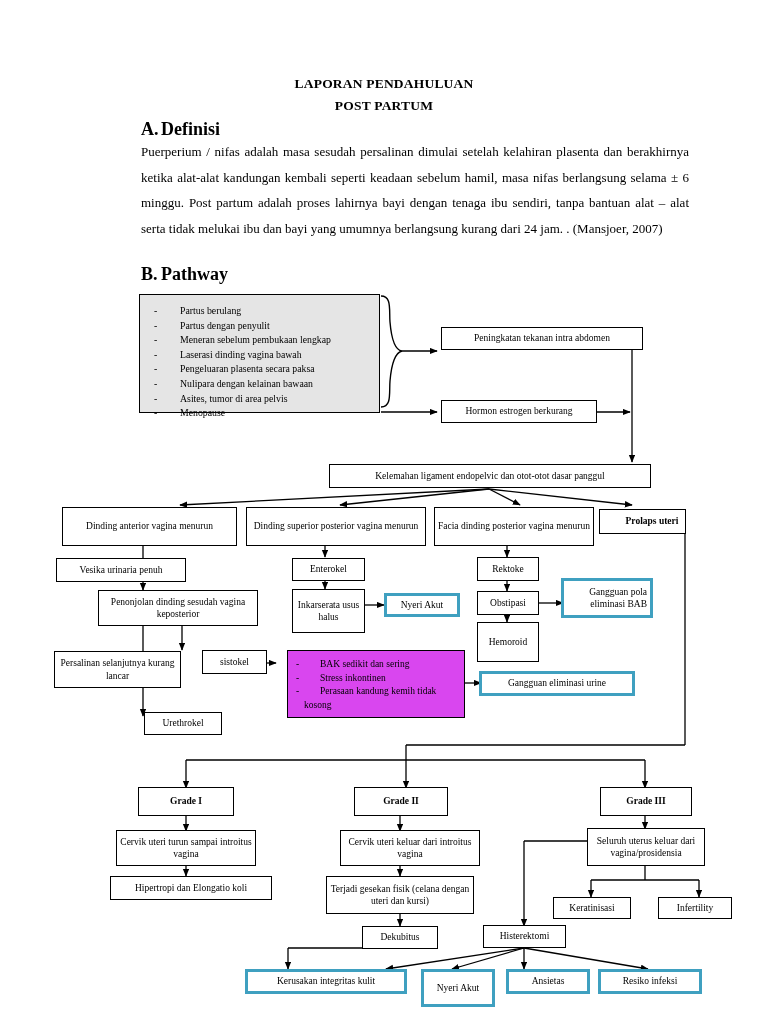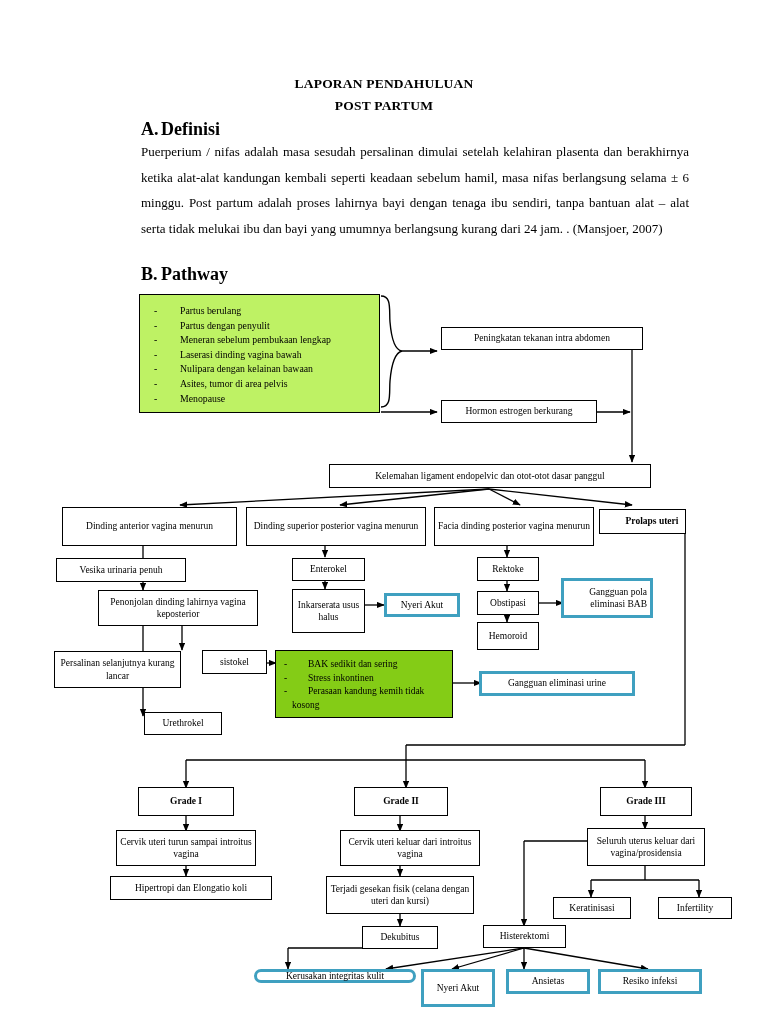--- a/index.html
+++ b/index.html
@@ -43,31 +43,32 @@
     font-size:9.5px;
     line-height:12.5px;
     background:#fff;
     padding:1px 3px;
   }
   .node.bold{font-weight:bold;}
   .node.cyan{border:3px solid #3FA0C0;text-align:right;}
 
   .bullets{
     position:absolute;border:1px solid #000;box-sizing:border-box;
-    background:#bef264;font-size:9.8px;line-height:14.6px;
+    background:#e5e5e5;font-size:9.8px;line-height:14.6px;
     padding:9px 0 0 14px;
   }
   .bullets ul{list-style:none;margin:0;padding:0;}
   .bullets li{position:relative;padding-left:26px;}
   .bullets li:before{content:"-";position:absolute;left:0;top:0;}
 
   .bulletsm{
     position:absolute;border:1px solid #000;box-sizing:border-box;
-    background:#84cc16;font-size:9.5px;line-height:13.6px;
+    background:#d946ef;font-size:9.5px;line-height:13.6px;
     padding:7px 6px 6px 8px;
+    margin-left:12px;
   }
   .bulletsm ul{list-style:none;margin:0;padding:0;}
   .bulletsm li{position:relative;padding-left:24px;}
   .bulletsm li:before{content:"-";position:absolute;left:0;top:0;}
   .bulletsm li.cont{padding-left:8px;}
   .bulletsm li.cont:before{content:"";}
   svg.over{position:absolute;left:0;top:0;width:768px;height:1024px;pointer-events:none;}
 </style>
 </head>
 <body>
@@ -160,20 +161,21 @@
       <line x1="524" y1="948" x2="648" y2="969" marker-end="url(#ah)"></line>
     </g>
   </svg>
 
   <div class="bullets" style="left:139px;top:294px;width:241px;height:119px;">
     <ul>
       <li>Partus berulang</li>
       <li>Partus dengan penyulit</li>
       <li>Meneran sebelum pembukaan lengkap</li>
       <li>Laserasi dinding vagina bawah</li>
+      <li>Pengeluaran plasenta secara paksa</li>
       <li>Nulipara dengan kelainan bawaan</li>
       <li>Asites, tumor di area pelvis</li>
       <li>Menopause</li>
     </ul>
   </div>
 
   <div class="node" style="left:441px;top:327px;width:202px;height:23px;">Peningkatan tekanan intra abdomen</div>
 
   <div class="node" style="left:441px;top:400px;width:156px;height:23px;">Hormon estrogen berkurang</div>
 
@@ -186,31 +188,31 @@
   <div class="node" style="left:434px;top:507px;width:160px;height:39px;">Facia dinding posterior vagina menurun</div>
 
   <div class="node bold" style="left:599px;top:509px;width:87px;height:25px;padding-left:22px;">Prolaps uteri</div>
 
   <div class="node" style="left:56px;top:558px;width:130px;height:24px;">Vesika urinaria penuh</div>
 
   <div class="node" style="left:292px;top:558px;width:73px;height:23px;">Enterokel</div>
 
   <div class="node" style="left:477px;top:557px;width:62px;height:24px;">Rektoke</div>
 
-  <div class="node" style="left:98px;top:590px;width:160px;height:36px;">Penonjolan dinding lahirnya vagina keposterior</div>
+  <div class="node" style="left:98px;top:590px;width:160px;height:36px;">Penonjolan dinding sesudah vagina keposterior</div>
 
   <div class="node" style="left:292px;top:589px;width:73px;height:44px;">Inkarserata usus halus</div>
 
   <div class="node" style="left:477px;top:591px;width:62px;height:24px;">Obstipasi</div>
 
   <div class="node cyan" style="left:384px;top:593px;width:76px;height:24px;">Nyeri Akut</div>
 
   <div class="node cyan" style="left:561px;top:578px;width:92px;height:40px;">Gangguan pola eliminasi BAB</div>
 
-  <div class="node" style="left:477px;top:622px;width:62px;height:28px;">Hemoroid</div>
+  <div class="node" style="left:477px;top:622px;width:62px;height:40px;">Hemoroid</div>
 
   <div class="node" style="left:54px;top:651px;width:127px;height:37px;">Persalinan selanjutnya kurang lancar</div>
 
   <div class="node" style="left:202px;top:650px;width:65px;height:24px;">sistokel</div>
 
   <div class="bulletsm" style="left:275px;top:650px;width:178px;height:68px;">
     <ul>
       <li>BAK sedikit dan sering</li>
       <li>Stress inkontinen</li>
       <li>Perasaan  kandung  kemih  tidak</li>
@@ -239,21 +241,21 @@
   <div class="node" style="left:326px;top:876px;width:148px;height:38px;">Terjadi gesekan fisik (celana dengan uteri dan kursi)</div>
 
   <div class="node" style="left:553px;top:897px;width:78px;height:22px;">Keratinisasi</div>
 
   <div class="node" style="left:658px;top:897px;width:74px;height:22px;">Infertility</div>
 
   <div class="node" style="left:362px;top:926px;width:76px;height:23px;">Dekubitus</div>
 
   <div class="node" style="left:483px;top:925px;width:83px;height:23px;">Histerektomi</div>
 
-  <div class="node cyan" style="left:254px;top:969px;width:162px;height:14px;border-radius:11px;">Kerusakan integritas kulit</div>
+  <div class="node cyan" style="left:245px;top:969px;width:162px;height:25px;">Kerusakan integritas kulit</div>
 
   <div class="node cyan" style="left:421px;top:969px;width:74px;height:38px;">Nyeri Akut</div>
 
   <div class="node cyan" style="left:506px;top:969px;width:84px;height:25px;">Ansietas</div>
 
   <div class="node cyan" style="left:598px;top:969px;width:104px;height:25px;">Resiko infeksi</div>
 
 </div>
 
 </body></html>

